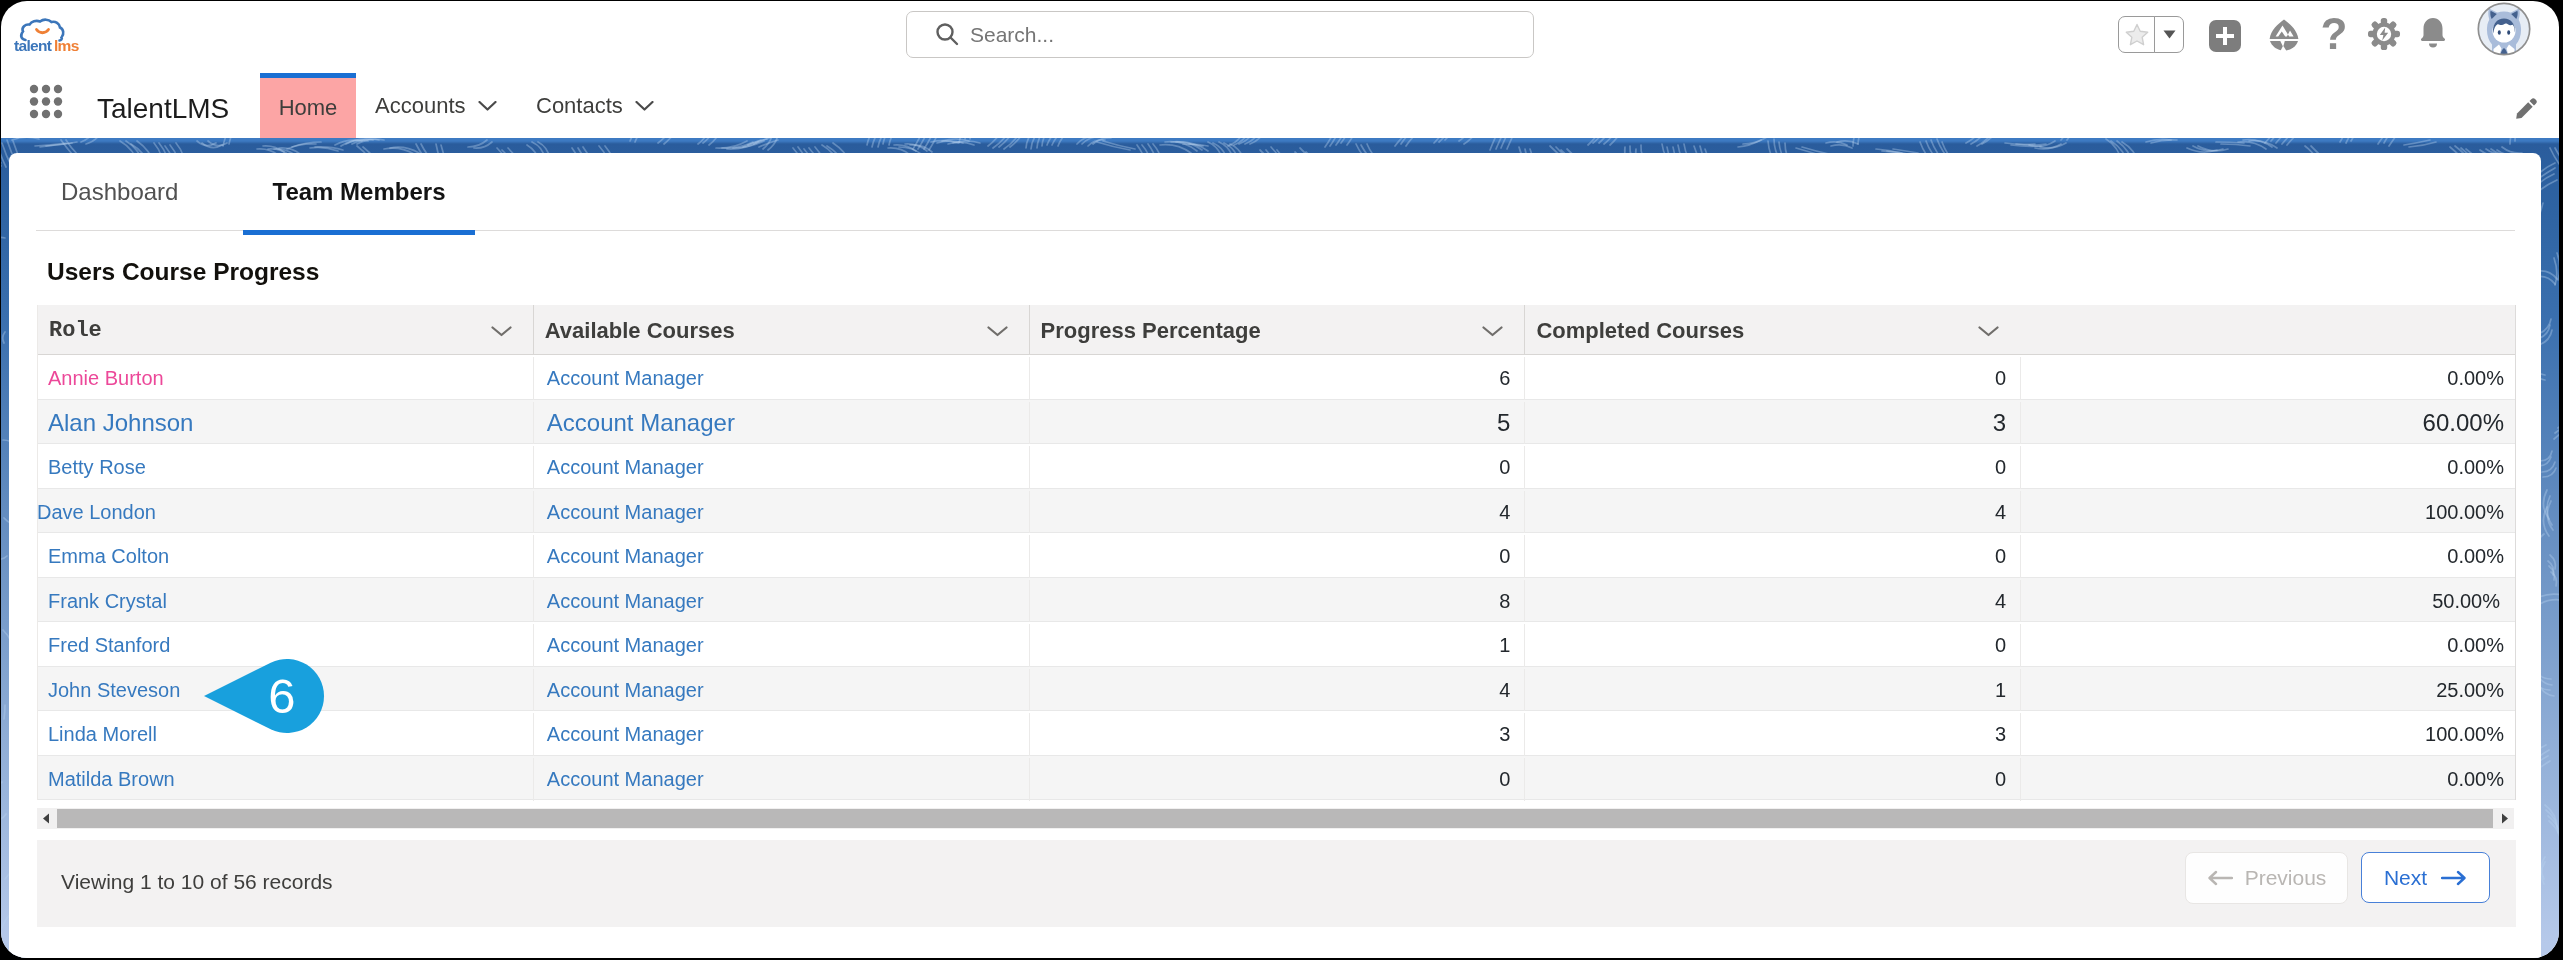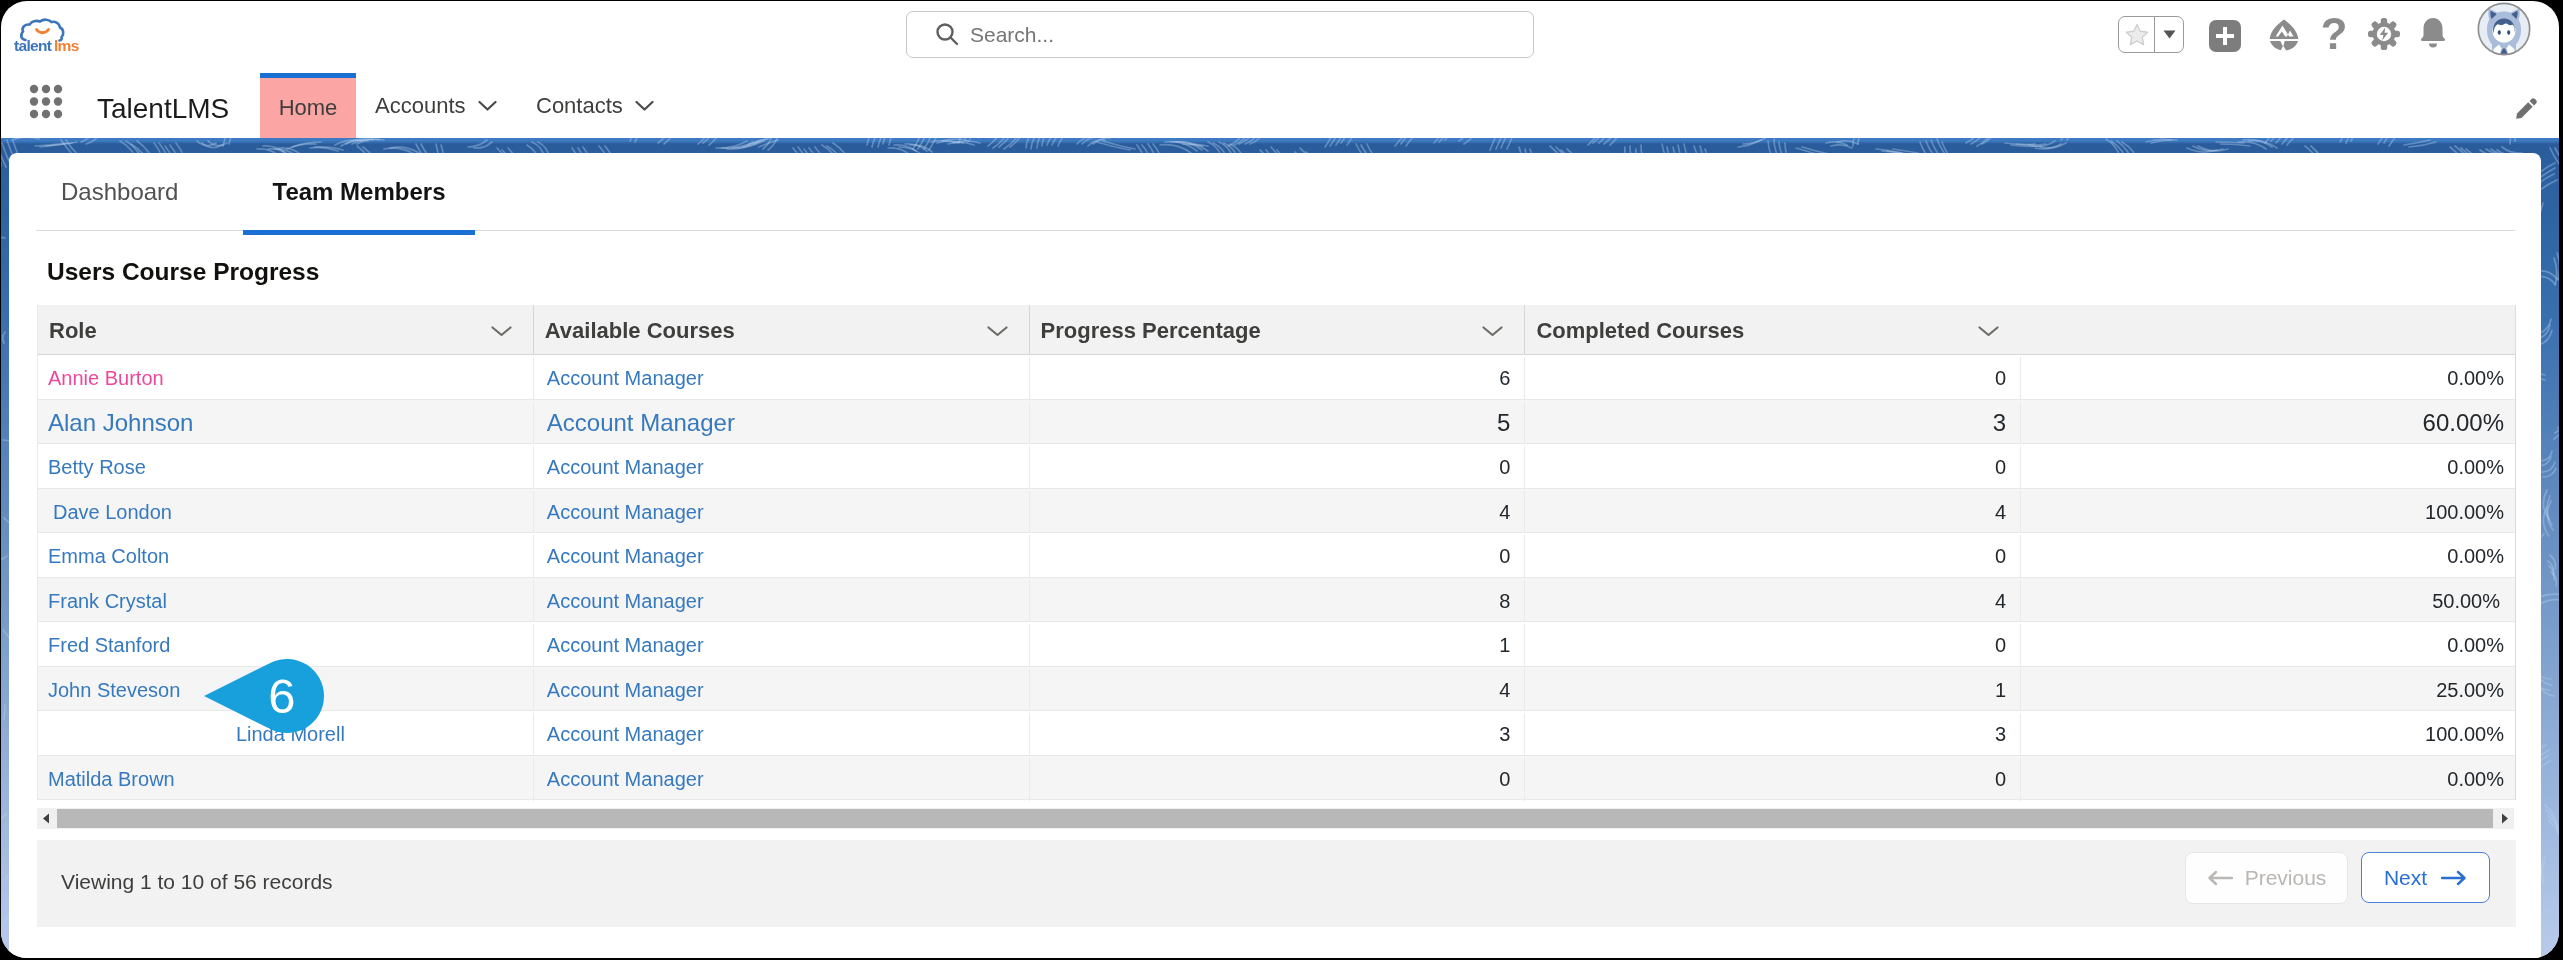--- a/index.html
+++ b/index.html
@@ -484,21 +484,21 @@
     <div style="position:absolute;left:27px;top:77px;width:2479px;height:1px;background:#dddbda;"></div>
     <div style="position:absolute;left:52px;top:0;height:78px;display:flex;align-items:center;
       font-size:24px;color:#515151;">Dashboard</div>
     <div style="position:absolute;left:234px;top:0;width:232px;height:78px;display:flex;align-items:center;
       justify-content:center;font-size:24px;font-weight:bold;color:#131313;">Team Members</div>
     <div style="position:absolute;left:234px;top:77px;width:232px;height:5px;background:#1a6fd3;"></div>
 
     <div style="position:absolute;left:38px;top:104px;font-size:24.5px;line-height:29px;font-weight:bold;color:#12100c;">Users Course Progress</div>
     <div style="position:absolute;left:28px;top:152px;width:2479px;height:495.0px;">
         <div style="position:absolute;left:0;top:0;width:100%;height:50px;background:#f3f2f2;border-bottom:1px solid #d8d6d4;box-sizing:border-box;display:grid;grid-template-columns:repeat(5,495.8px);">
-          <div style="position:relative;border-left:1px solid #d8d6d4;box-sizing:border-box;padding-left:11px;display:flex;align-items:center;justify-content:space-between;">
+          <div style="position:relative;border-left:1px solid #d8d6d4;box-sizing:border-box;padding-left:11px;display:flex;align-items:center;justify-content:space-between;font-family:Liberation Mono, monospace;">
             <span style="font-weight:bold;color:#3e3e3c;font-size:22px;position:relative;top:1px;">Role</span>
             <span style="margin-right:21px;position:relative;top:2px;">
               <svg width="21" height="11" viewBox="0 0 21 11" style="display:block">
                 <path d="M1.5 1.5 L10.5 9 L19.5 1.5" fill="none" stroke="#706e6b" stroke-width="2.2" stroke-linecap="round" stroke-linejoin="round"></path>
               </svg>
             </span>
           </div>
           <div style="position:relative;border-left:1px solid #d8d6d4;box-sizing:border-box;padding-left:11px;display:flex;align-items:center;justify-content:space-between;">
             <span style="font-weight:bold;color:#3e3e3c;font-size:22px;position:relative;top:1px;">Available Courses</span>
             <span style="margin-right:21px;position:relative;top:2px;">
@@ -539,21 +539,21 @@
           <div style="text-align:right;padding-right:12px;color:#23282d;position:relative;top:2px;height:100%;display:flex;align-items:center;justify-content:flex-end;border-left:1px solid #ebeae9;box-sizing:border-box;">60.00%</div>
         </div>
         <div style="position:absolute;left:0;top:139.0px;width:100%;height:44.5px;background:#ffffff;border-bottom:1px solid #e8e8e8;box-sizing:border-box;display:grid;grid-template-columns:repeat(5,495.8px);align-items:center;font-size:20px;">
           <div style="padding-left:11px;color:#3679bf;position:relative;top:2px;">Betty Rose</div>
           <div style="padding-left:13px;color:#3679bf;position:relative;top:2px;height:100%;display:flex;align-items:center;border-left:1px solid #ebeae9;box-sizing:border-box;">Account Manager</div>
           <div style="text-align:right;padding-right:14px;color:#23282d;position:relative;top:2px;height:100%;display:flex;align-items:center;justify-content:flex-end;border-left:1px solid #ebeae9;box-sizing:border-box;">0</div>
           <div style="text-align:right;padding-right:14px;color:#23282d;position:relative;top:2px;height:100%;display:flex;align-items:center;justify-content:flex-end;border-left:1px solid #ebeae9;box-sizing:border-box;">0</div>
           <div style="text-align:right;padding-right:12px;color:#23282d;position:relative;top:2px;height:100%;display:flex;align-items:center;justify-content:flex-end;border-left:1px solid #ebeae9;box-sizing:border-box;">0.00%</div>
         </div>
         <div style="position:absolute;left:0;top:183.5px;width:100%;height:44.5px;background:#f5f5f5;border-bottom:1px solid #e8e8e8;box-sizing:border-box;display:grid;grid-template-columns:repeat(5,495.8px);align-items:center;font-size:20px;">
-          <div style="padding-left:16px;color:#3679bf;position:relative;top:2px;">Dave London</div>
+          <div style="padding-left:0;color:#3679bf;position:relative;top:2px;">Dave London</div>
           <div style="padding-left:13px;color:#3679bf;position:relative;top:2px;height:100%;display:flex;align-items:center;border-left:1px solid #ebeae9;box-sizing:border-box;">Account Manager</div>
           <div style="text-align:right;padding-right:14px;color:#23282d;position:relative;top:2px;height:100%;display:flex;align-items:center;justify-content:flex-end;border-left:1px solid #ebeae9;box-sizing:border-box;">4</div>
           <div style="text-align:right;padding-right:14px;color:#23282d;position:relative;top:2px;height:100%;display:flex;align-items:center;justify-content:flex-end;border-left:1px solid #ebeae9;box-sizing:border-box;">4</div>
           <div style="text-align:right;padding-right:12px;color:#23282d;position:relative;top:2px;height:100%;display:flex;align-items:center;justify-content:flex-end;border-left:1px solid #ebeae9;box-sizing:border-box;">100.00%</div>
         </div>
         <div style="position:absolute;left:0;top:228.0px;width:100%;height:44.5px;background:#ffffff;border-bottom:1px solid #e8e8e8;box-sizing:border-box;display:grid;grid-template-columns:repeat(5,495.8px);align-items:center;font-size:20px;">
           <div style="padding-left:11px;color:#3679bf;position:relative;top:2px;">Emma Colton</div>
           <div style="padding-left:13px;color:#3679bf;position:relative;top:2px;height:100%;display:flex;align-items:center;border-left:1px solid #ebeae9;box-sizing:border-box;">Account Manager</div>
           <div style="text-align:right;padding-right:14px;color:#23282d;position:relative;top:2px;height:100%;display:flex;align-items:center;justify-content:flex-end;border-left:1px solid #ebeae9;box-sizing:border-box;">0</div>
           <div style="text-align:right;padding-right:14px;color:#23282d;position:relative;top:2px;height:100%;display:flex;align-items:center;justify-content:flex-end;border-left:1px solid #ebeae9;box-sizing:border-box;">0</div>
@@ -574,21 +574,21 @@
           <div style="text-align:right;padding-right:12px;color:#23282d;position:relative;top:2px;height:100%;display:flex;align-items:center;justify-content:flex-end;border-left:1px solid #ebeae9;box-sizing:border-box;">0.00%</div>
         </div>
         <div style="position:absolute;left:0;top:361.5px;width:100%;height:44.5px;background:#f5f5f5;border-bottom:1px solid #e8e8e8;box-sizing:border-box;display:grid;grid-template-columns:repeat(5,495.8px);align-items:center;font-size:20px;">
           <div style="padding-left:11px;color:#3679bf;position:relative;top:2px;">John Steveson</div>
           <div style="padding-left:13px;color:#3679bf;position:relative;top:2px;height:100%;display:flex;align-items:center;border-left:1px solid #ebeae9;box-sizing:border-box;">Account Manager</div>
           <div style="text-align:right;padding-right:14px;color:#23282d;position:relative;top:2px;height:100%;display:flex;align-items:center;justify-content:flex-end;border-left:1px solid #ebeae9;box-sizing:border-box;">4</div>
           <div style="text-align:right;padding-right:14px;color:#23282d;position:relative;top:2px;height:100%;display:flex;align-items:center;justify-content:flex-end;border-left:1px solid #ebeae9;box-sizing:border-box;">1</div>
           <div style="text-align:right;padding-right:12px;color:#23282d;position:relative;top:2px;height:100%;display:flex;align-items:center;justify-content:flex-end;border-left:1px solid #ebeae9;box-sizing:border-box;">25.00%</div>
         </div>
         <div style="position:absolute;left:0;top:406.0px;width:100%;height:44.5px;background:#ffffff;border-bottom:1px solid #e8e8e8;box-sizing:border-box;display:grid;grid-template-columns:repeat(5,495.8px);align-items:center;font-size:20px;">
-          <div style="padding-left:11px;color:#3679bf;position:relative;top:2px;text-align:center;">Linda Morell</div>
+          <div style="padding-left:11px;color:#3679bf;position:relative;top:2px;">Linda Morell</div>
           <div style="padding-left:13px;color:#3679bf;position:relative;top:2px;height:100%;display:flex;align-items:center;border-left:1px solid #ebeae9;box-sizing:border-box;">Account Manager</div>
           <div style="text-align:right;padding-right:14px;color:#23282d;position:relative;top:2px;height:100%;display:flex;align-items:center;justify-content:flex-end;border-left:1px solid #ebeae9;box-sizing:border-box;">3</div>
           <div style="text-align:right;padding-right:14px;color:#23282d;position:relative;top:2px;height:100%;display:flex;align-items:center;justify-content:flex-end;border-left:1px solid #ebeae9;box-sizing:border-box;">3</div>
           <div style="text-align:right;padding-right:12px;color:#23282d;position:relative;top:2px;height:100%;display:flex;align-items:center;justify-content:flex-end;border-left:1px solid #ebeae9;box-sizing:border-box;">100.00%</div>
         </div>
         <div style="position:absolute;left:0;top:450.5px;width:100%;height:44.5px;background:#f5f5f5;border-bottom:1px solid #e8e8e8;box-sizing:border-box;display:grid;grid-template-columns:repeat(5,495.8px);align-items:center;font-size:20px;">
           <div style="padding-left:11px;color:#3679bf;position:relative;top:2px;">Matilda Brown</div>
           <div style="padding-left:13px;color:#3679bf;position:relative;top:2px;height:100%;display:flex;align-items:center;border-left:1px solid #ebeae9;box-sizing:border-box;">Account Manager</div>
           <div style="text-align:right;padding-right:14px;color:#23282d;position:relative;top:2px;height:100%;display:flex;align-items:center;justify-content:flex-end;border-left:1px solid #ebeae9;box-sizing:border-box;">0</div>
           <div style="text-align:right;padding-right:14px;color:#23282d;position:relative;top:2px;height:100%;display:flex;align-items:center;justify-content:flex-end;border-left:1px solid #ebeae9;box-sizing:border-box;">0</div>

